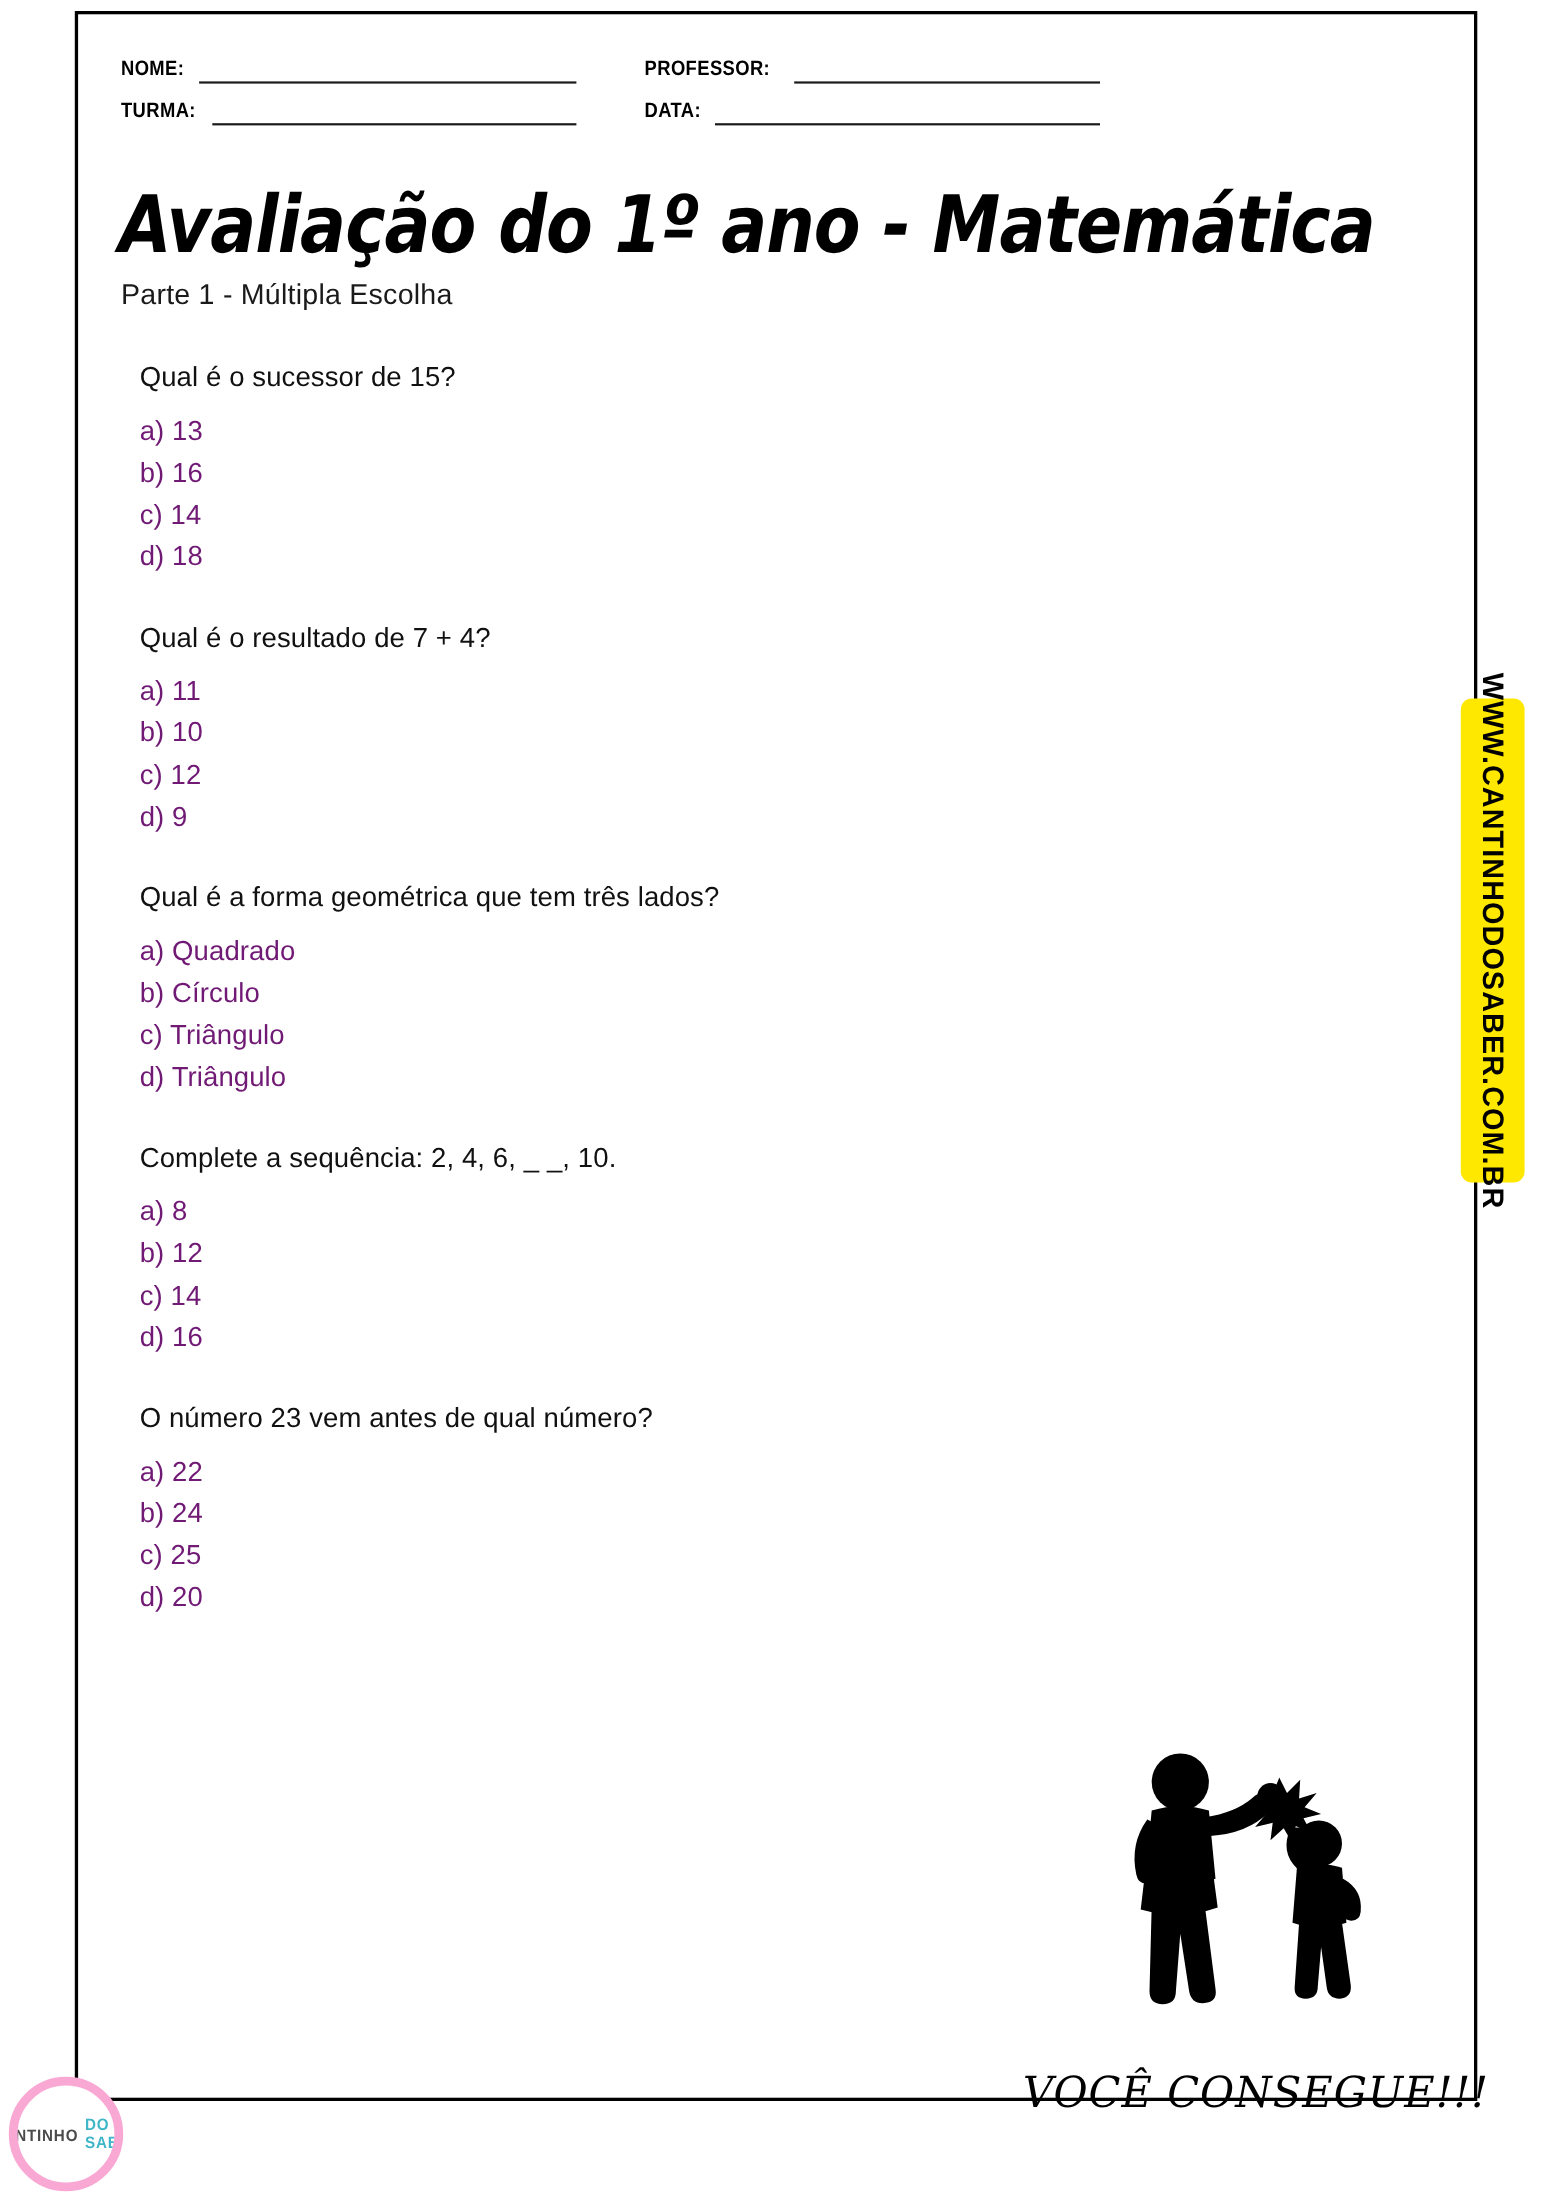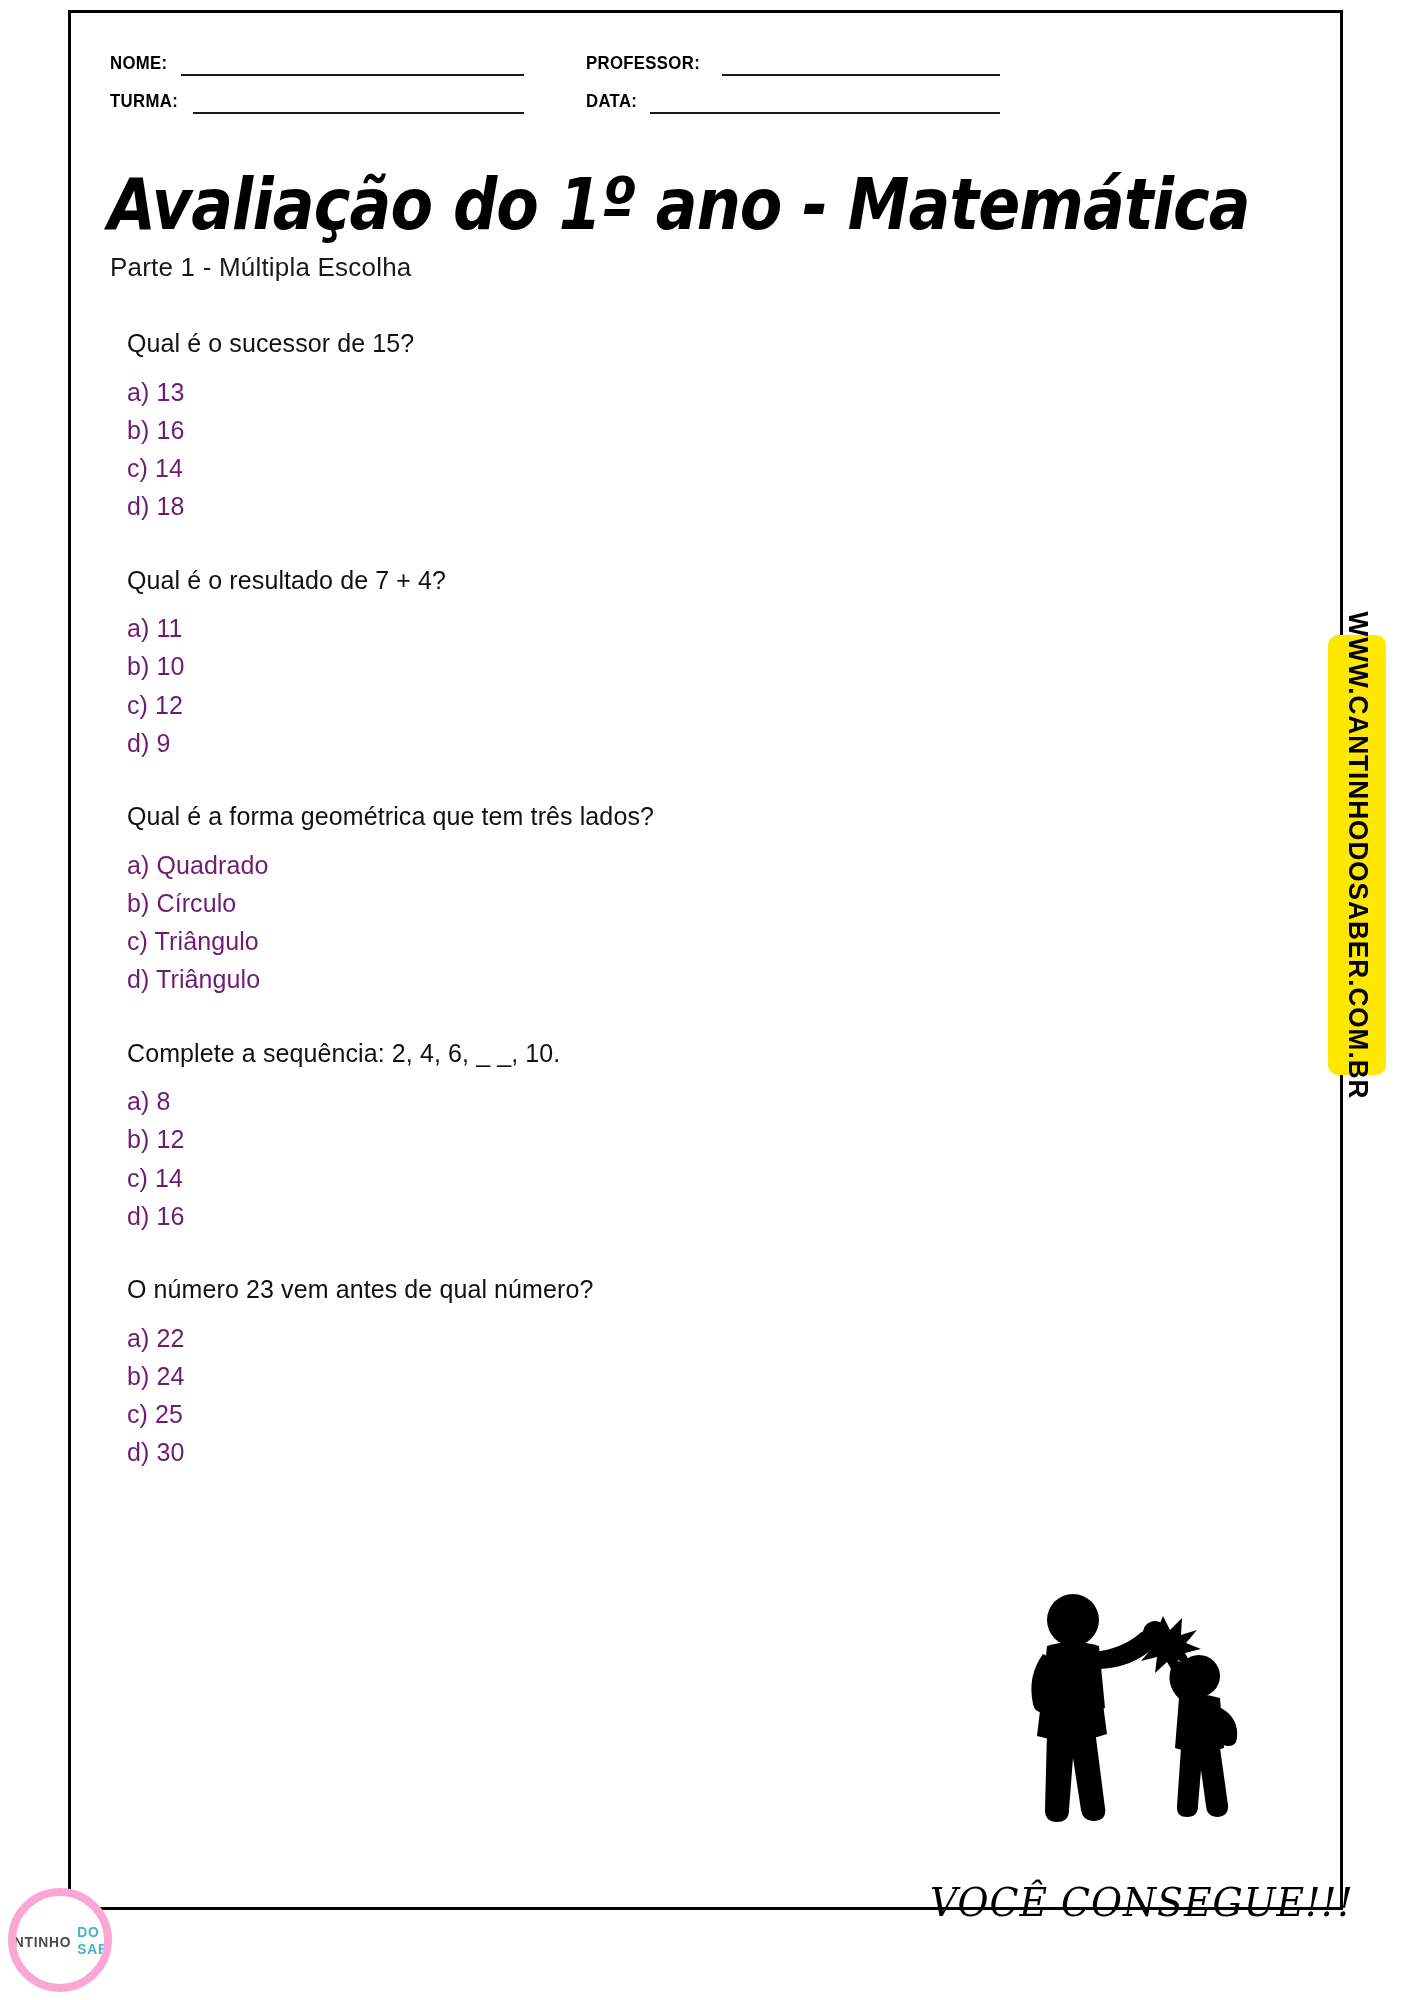--- a/index.html
+++ b/index.html
@@ -272,21 +272,21 @@
       <div class="option">b) 12</div>
       <div class="option">c) 14</div>
       <div class="option">d) 16</div>
     </div>
 
     <div class="question-block">
       <div class="question-text">O número 23 vem antes de qual número?</div>
       <div class="option">a) 22</div>
       <div class="option">b) 24</div>
       <div class="option">c) 25</div>
-      <div class="option">d) 30</div>
+      <div class="option">d) 20</div>
     </div>
 
   </div>
 
   <div class="site-banner">
     <span class="site-banner-text">WWW.CANTINHODOSABER.COM.BR</span>
   </div>
 
   <div class="figures">
     <svg width="280" height="250" viewBox="0 0 280 250" xmlns="http://www.w3.org/2000/svg" aria-hidden="true">

